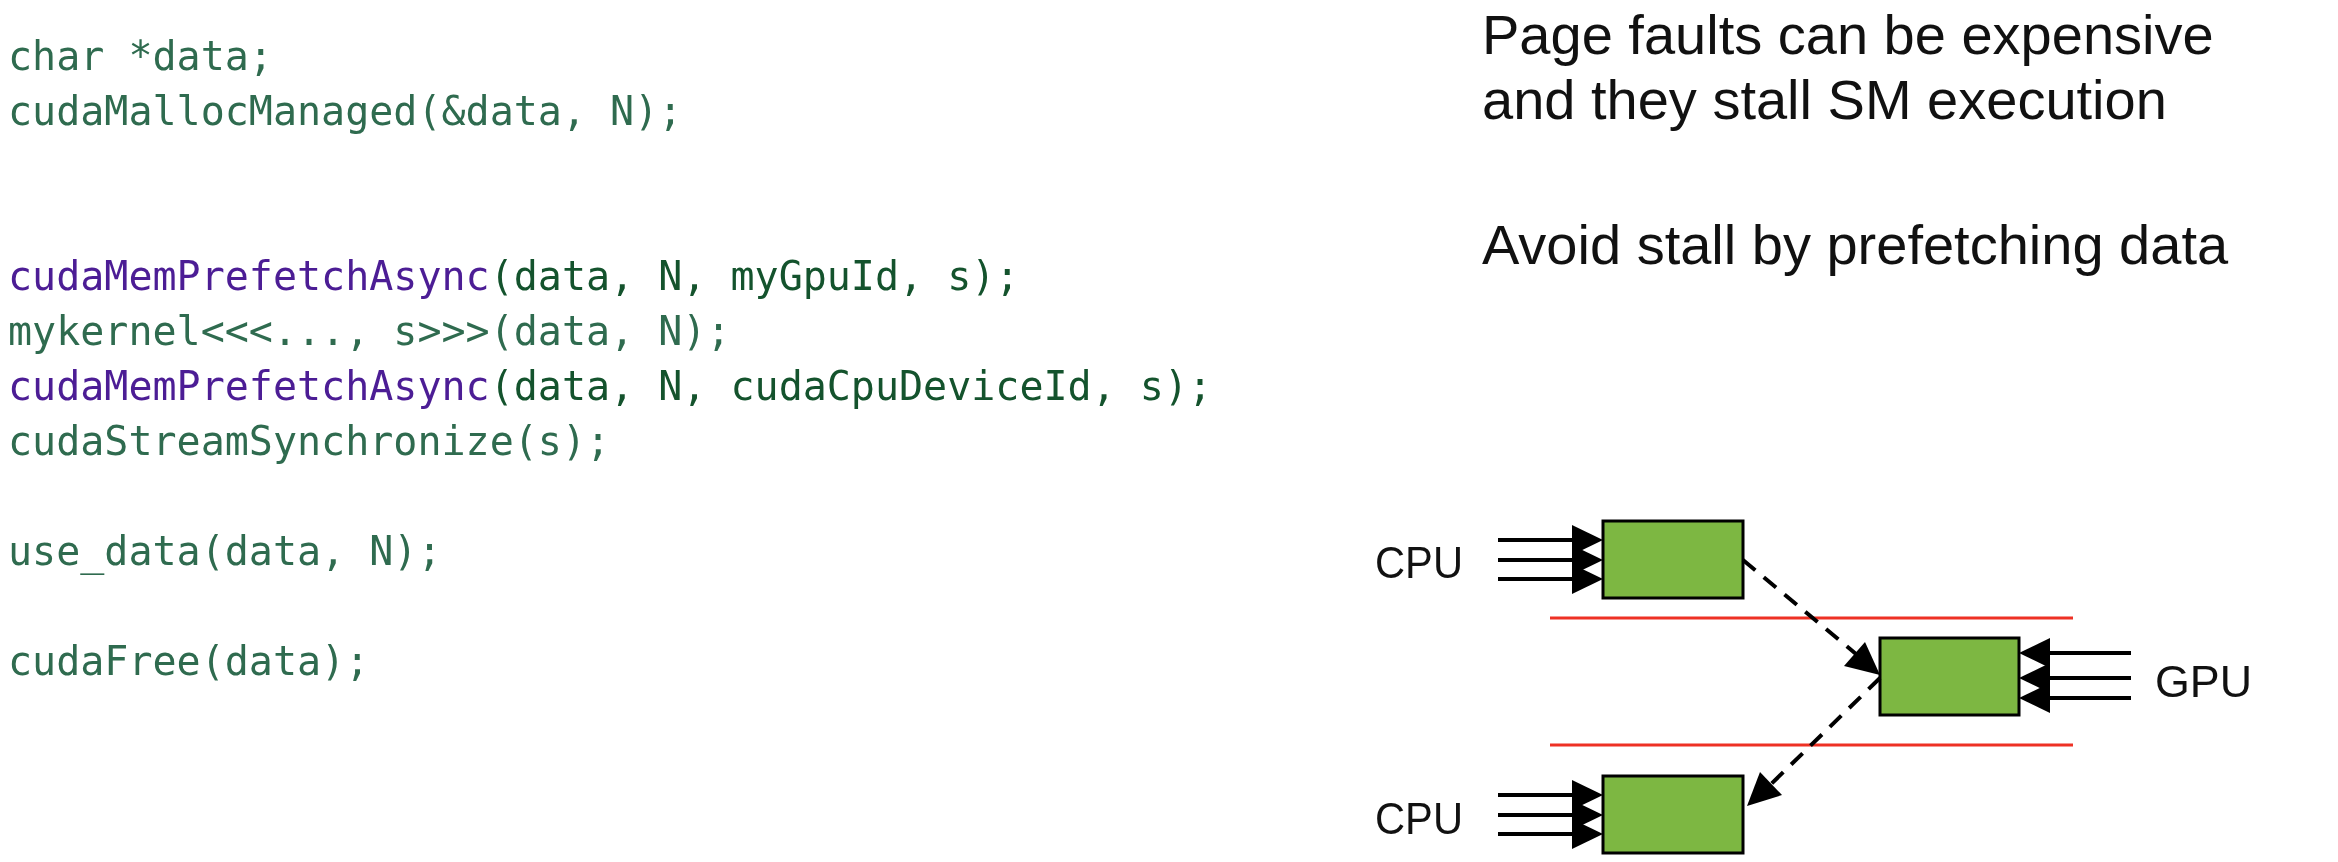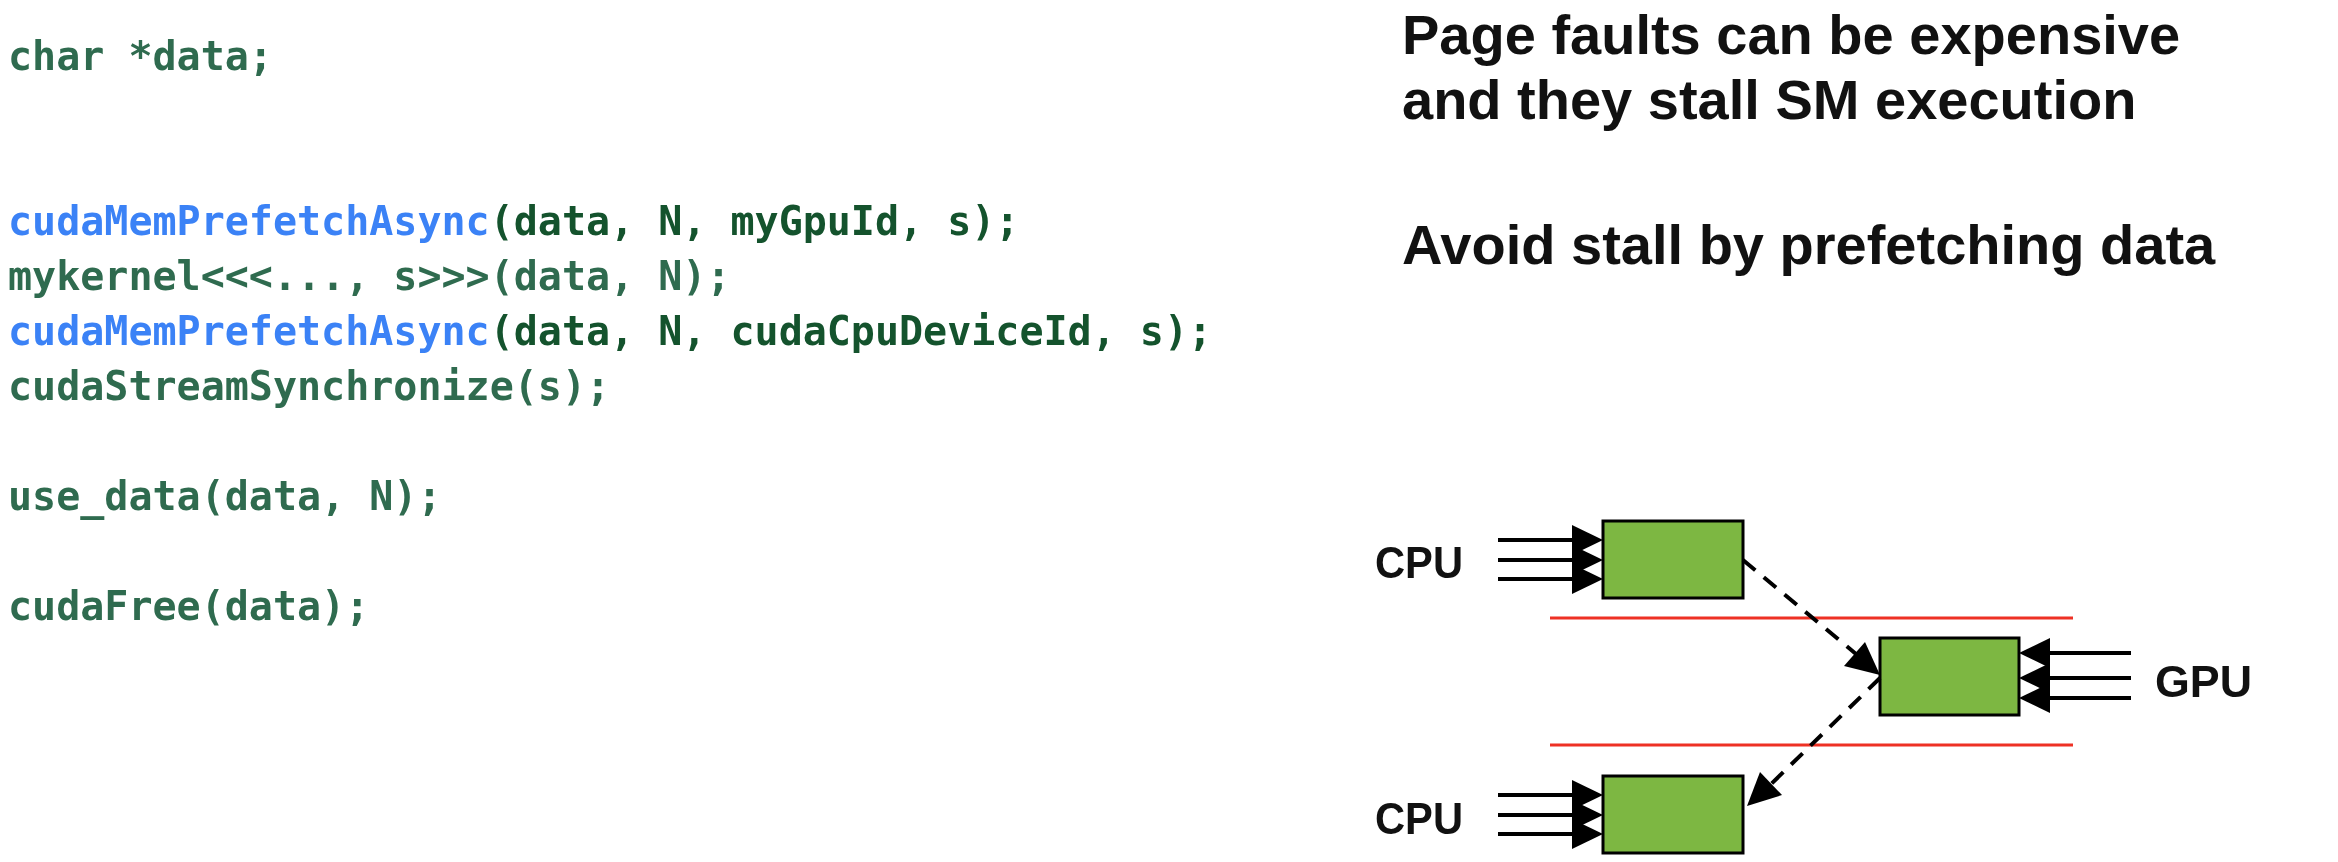--- a/index.html
+++ b/index.html
@@ -1,48 +1,49 @@
 <!DOCTYPE html>
 <html><head>
 <meta charset="utf-8">
 <style>
   html,body{margin:0;padding:0;background:#fff;}
   .slide{position:relative;width:2338px;height:862px;background:#ffffff;overflow:hidden;
-         font-family:"Liberation Sans",sans-serif;font-weight:bold;}
+         font-family:"Liberation Sans",sans-serif;}
 
   
   .code{position:absolute;left:8px;top:29px;
         font-family:"DejaVu Sans Mono",monospace;font-size:40px;line-height:55px;}
   .cl{height:55px;white-space:pre;}
   .dk{color:#2F6B4F;}
-  .fn{color:#3b82f6;}
+  .fn{color:#4c1d95;}
   .ar{color:#14532d;}
 
   
-  .notes{position:absolute;left:1402px;top:2px;color:#111111;
+  .notes{position:absolute;left:1482px;top:2px;color:#111111;
          font-size:56px;line-height:65px;}
   .notes p{margin:0;}
   .notes p.second{margin-top:80px;}
 
   
   .diagram{position:absolute;left:1300px;top:480px;}
   .redline{stroke:#EE3124;stroke-width:3;fill:none;}
   .bus{stroke:#000000;stroke-width:4;fill:none;}
   .dash{stroke:#000000;stroke-width:4;fill:none;stroke-dasharray:16 11;}
   .head{fill:#000000;stroke:none;}
   .page{fill:#7DB742;stroke:#000000;stroke-width:3;}
   .dlabel{font-family:"Liberation Sans",sans-serif;font-size:44px;fill:#111111;}
 </style>
 </head>
 <body>
 
 <div class="slide">
 
   <div class="code">
     <div class="cl"><span class="dk">char *data;</span></div>
+    <div class="cl"><span class="dk">cudaMallocManaged(&amp;data, N);</span></div>
     <div class="cl"></div>
     <div class="cl"></div>
     <div class="cl"><span class="fn">cudaMemPrefetchAsync</span><span class="ar">(data, N, myGpuId, s);</span></div>
     <div class="cl"><span class="dk">mykernel&lt;&lt;&lt;..., s&gt;&gt;&gt;(data, N);</span></div>
     <div class="cl"><span class="fn">cudaMemPrefetchAsync</span><span class="ar">(data, N, cudaCpuDeviceId, s);</span></div>
     <div class="cl"><span class="dk">cudaStreamSynchronize(s);</span></div>
     <div class="cl"></div>
     <div class="cl"><span class="dk">use_data(data, N);</span></div>
     <div class="cl"></div>
     <div class="cl"><span class="dk">cudaFree(data);</span></div>

